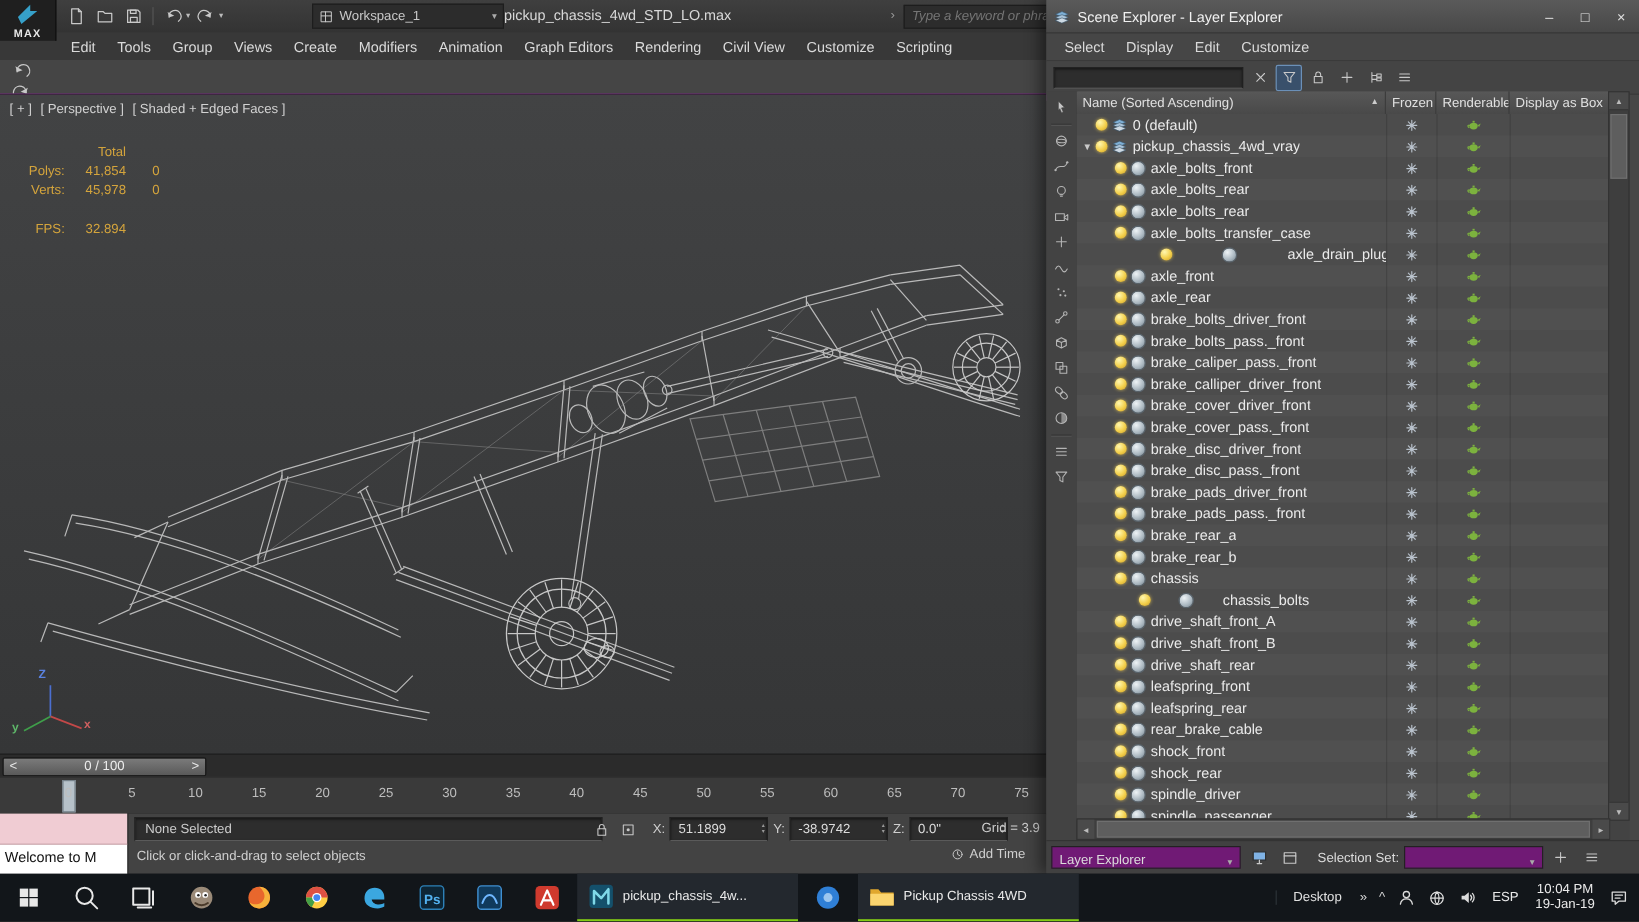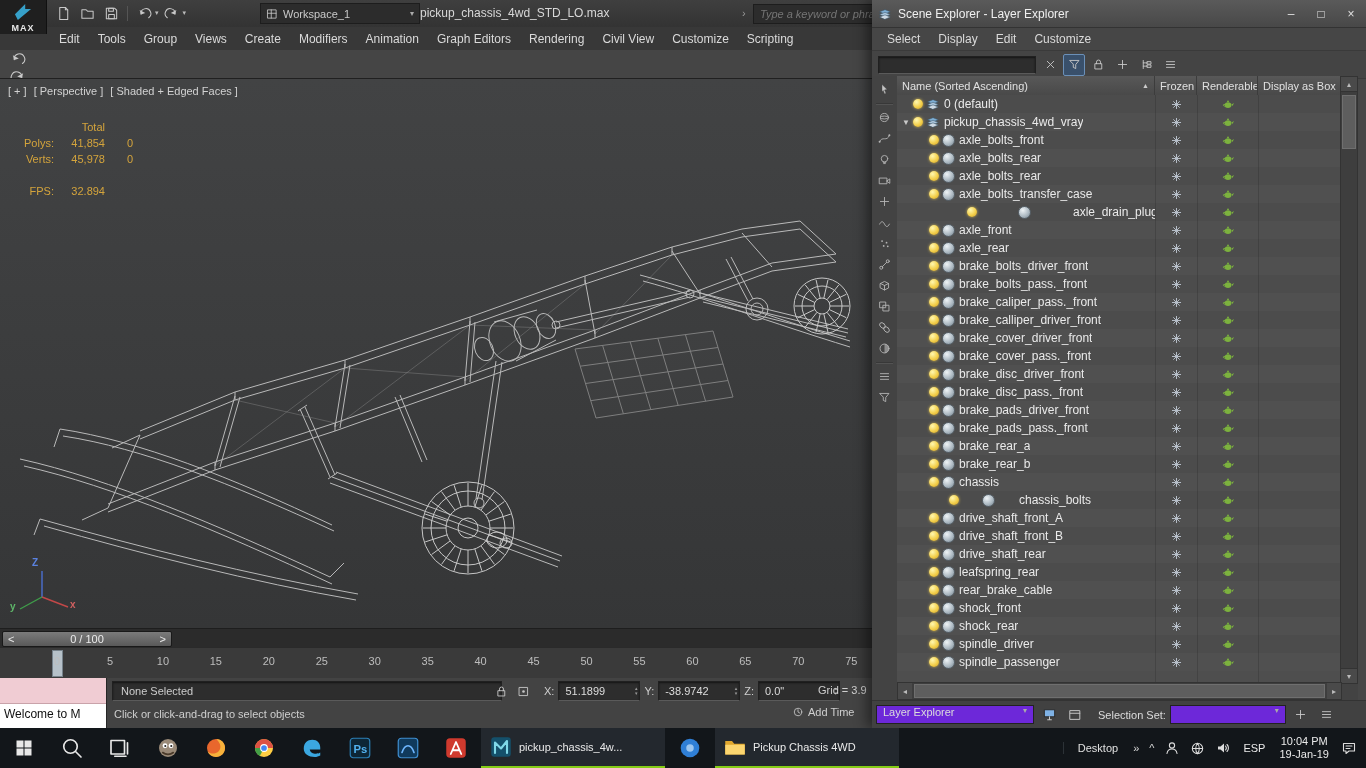--- a/index.html
+++ b/index.html
@@ -130,21 +130,21 @@
              border-bottom:1px solid #333;font-size:8px;color:#bbb;cursor:pointer;}
   #vthumb{position:absolute;left:1px;right:1px;top:18px;height:52px;background:#5e5e5e;border:1px solid #6f6f6f;cursor:grab;}
   #ex-hscroll{position:absolute;left:25px;right:24px;bottom:28px;height:16px;background:#3e3e3e;border:1px solid #333;
               display:flex;align-items:center;}
   .hs-arrow{width:14px;height:100%;display:flex;align-items:center;justify-content:center;background:#4a4a4a;
             font-size:8px;color:#bbb;cursor:pointer;}
   #hthumb{flex:1;height:12px;margin:0 2px;background:#5e5e5e;border:1px solid #6f6f6f;cursor:grab;}
   #ex-corner{position:absolute;right:8px;bottom:28px;width:16px;height:16px;background:#434343;}
   #ex-footer{position:absolute;left:0;bottom:0;width:100%;height:28px;background:#414141;border-top:1px solid #333;
              display:flex;align-items:center;padding:0 4px;gap:4px;box-sizing:border-box;}
-  .combo{height:19px;background:#6d28d9;border:1px solid #222;display:flex;align-items:flex-start;
+  .combo{height:19px;background:#701a75;border:1px solid #222;display:flex;align-items:flex-end;
          padding:0 6px;color:#dcdcdc;font-size:11px;cursor:pointer;}
   .combo .dda{margin-left:auto;font-size:8px;color:#aaa;padding-left:6px;}
   .fbtn{width:22px;height:20px;display:flex;align-items:center;justify-content:center;cursor:pointer;}
   .flabel{font-size:11px;color:#dcdcdc;margin-left:8px;white-space:nowrap;}
 
   
   #taskbar{position:absolute;left:0;top:728px;width:1366px;height:40px;background:#12161a;display:flex;
            align-items:stretch;z-index:20;}
   .tb-cell{width:48px;min-width:48px;display:flex;align-items:center;justify-content:center;cursor:pointer;}
   .tb-task{display:flex;align-items:center;gap:6px;padding:0 10px 0 8px;width:184px;min-width:120px;
@@ -1433,20 +1433,42 @@
                 <rect x="7" y="4.2" width="2" height="1.7" fill="#7cb23e" stroke="none"></rect>
               </svg>
             </div>
             <div></div>
           </div>
           <div class="exrow">
             <div class="rname" style="padding-left: 21px; box-sizing: border-box;">
               <span class="arr"></span>
               <span class="bulb"></span>
               <span class="sphere"></span>
+              <span class="rlabel">leafspring_front</span>
+            </div>
+            <div class="cfrozen">
+              <svg width="11" height="11" viewBox="0 0 16 16" fill="none" stroke="#b9c2cc" stroke-width="1.1" stroke-linecap="round" stroke-linejoin="round">
+                <path d="M8 2 V14 M2 8 H14 M3.8 3.8 L12.2 12.2 M12.2 3.8 L3.8 12.2" stroke="#b9c2cc" stroke-width="1.4"></path>
+              </svg>
+            </div>
+            <div class="crender">
+              <svg width="14" height="14" viewBox="0 0 16 16" fill="none" stroke="#c9c9c9" stroke-width="1.1" stroke-linecap="round" stroke-linejoin="round">
+                <path d="M4 9 C4 7 6 6 8 6 C10 6 12 7 12 9 C12 11 10.5 12.5 8 12.5 C5.5 12.5 4 11 4 9 Z" fill="#7cb23e" stroke="none"></path>
+                <path d="M12 8.5 L14.8 6.8 L13.2 10.2 Z" fill="#7cb23e" stroke="none"></path>
+                <path d="M4 8.5 C2.4 8 2 9.6 3.6 10.6" stroke="#7cb23e"></path>
+                <rect x="7" y="4.2" width="2" height="1.7" fill="#7cb23e" stroke="none"></rect>
+              </svg>
+            </div>
+            <div></div>
+          </div>
+          <div class="exrow">
+            <div class="rname" style="padding-left: 21px; box-sizing: border-box;">
+              <span class="arr"></span>
+              <span class="bulb"></span>
+              <span class="sphere"></span>
               <span class="rlabel">leafspring_rear</span>
             </div>
             <div class="cfrozen">
               <svg width="11" height="11" viewBox="0 0 16 16" fill="none" stroke="#b9c2cc" stroke-width="1.1" stroke-linecap="round" stroke-linejoin="round">
                 <path d="M8 2 V14 M2 8 H14 M3.8 3.8 L12.2 12.2 M12.2 3.8 L3.8 12.2" stroke="#b9c2cc" stroke-width="1.4"></path>
               </svg>
             </div>
             <div class="crender">
               <svg width="14" height="14" viewBox="0 0 16 16" fill="none" stroke="#c9c9c9" stroke-width="1.1" stroke-linecap="round" stroke-linejoin="round">
                 <path d="M4 9 C4 7 6 6 8 6 C10 6 12 7 12 9 C12 11 10.5 12.5 8 12.5 C5.5 12.5 4 11 4 9 Z" fill="#7cb23e" stroke="none"></path>

